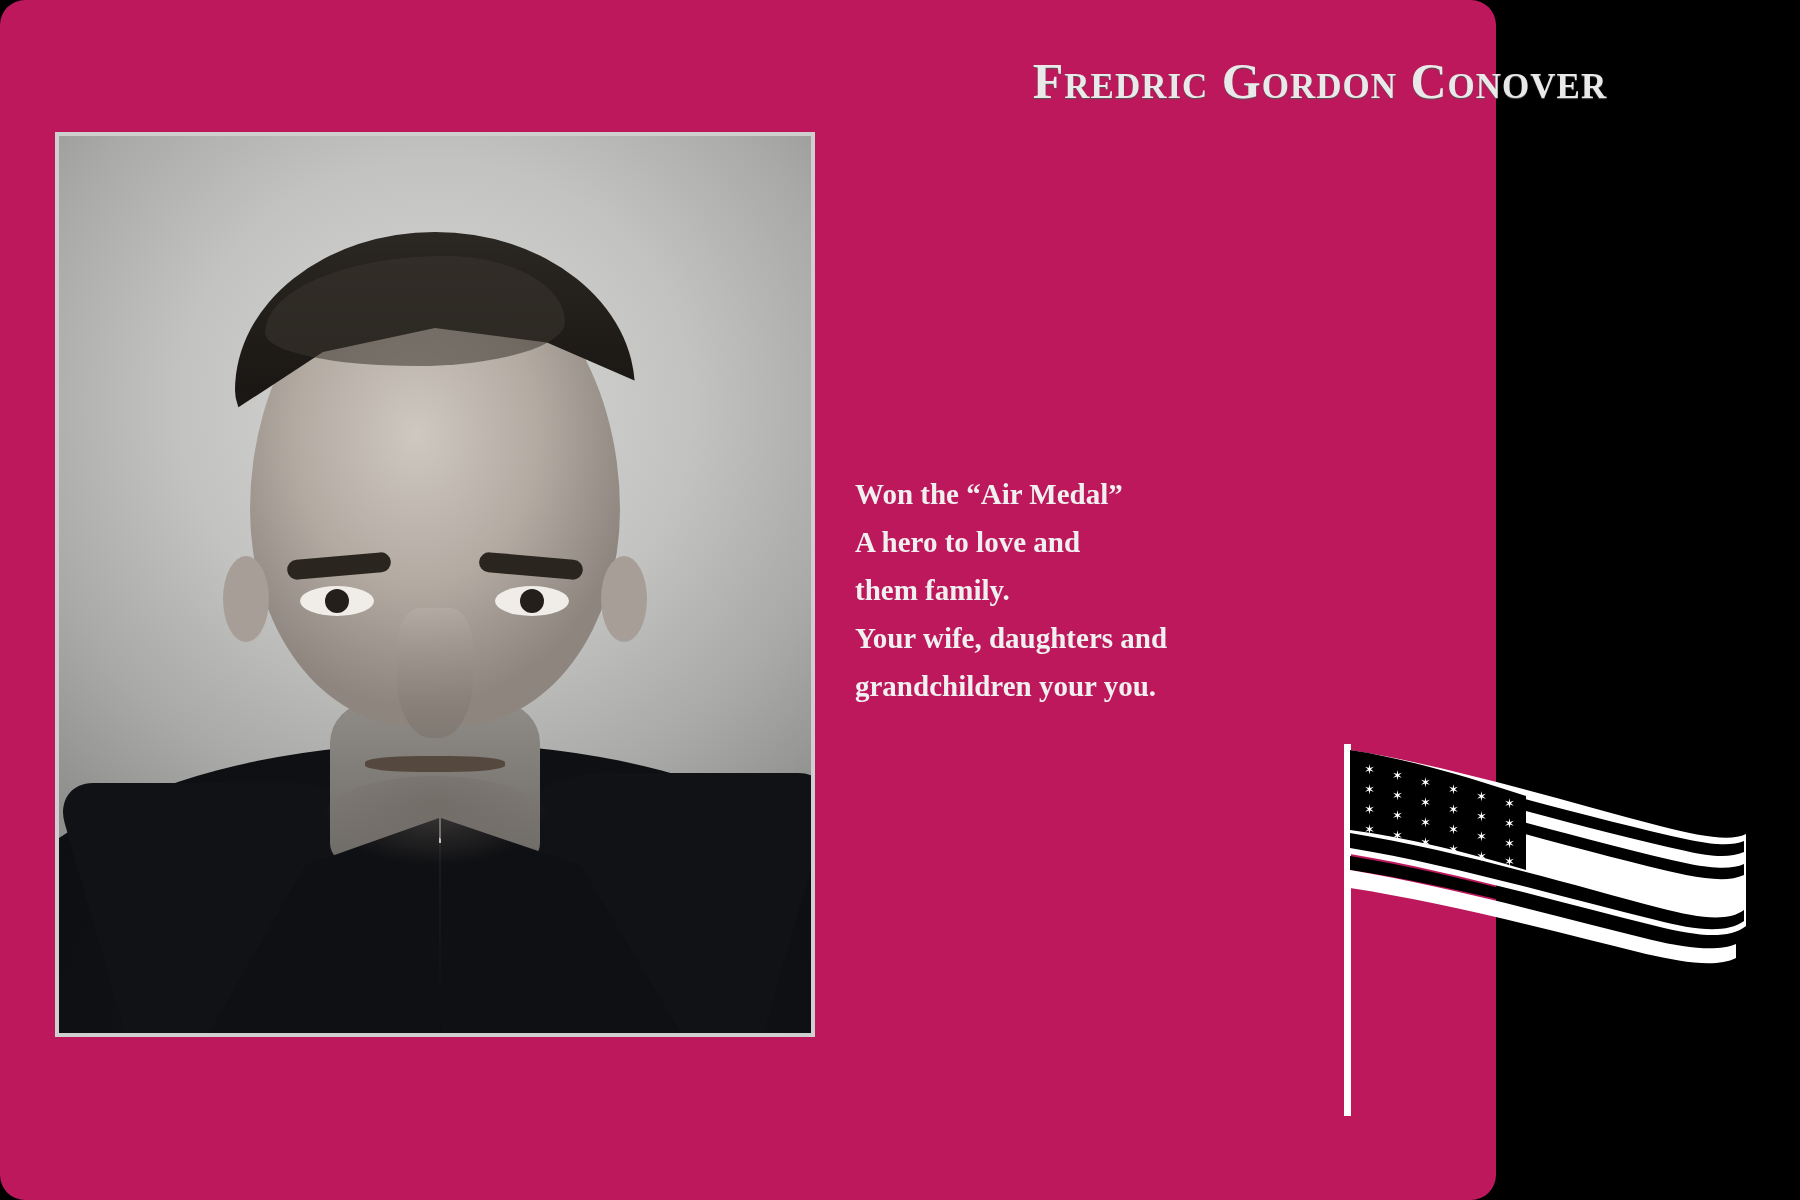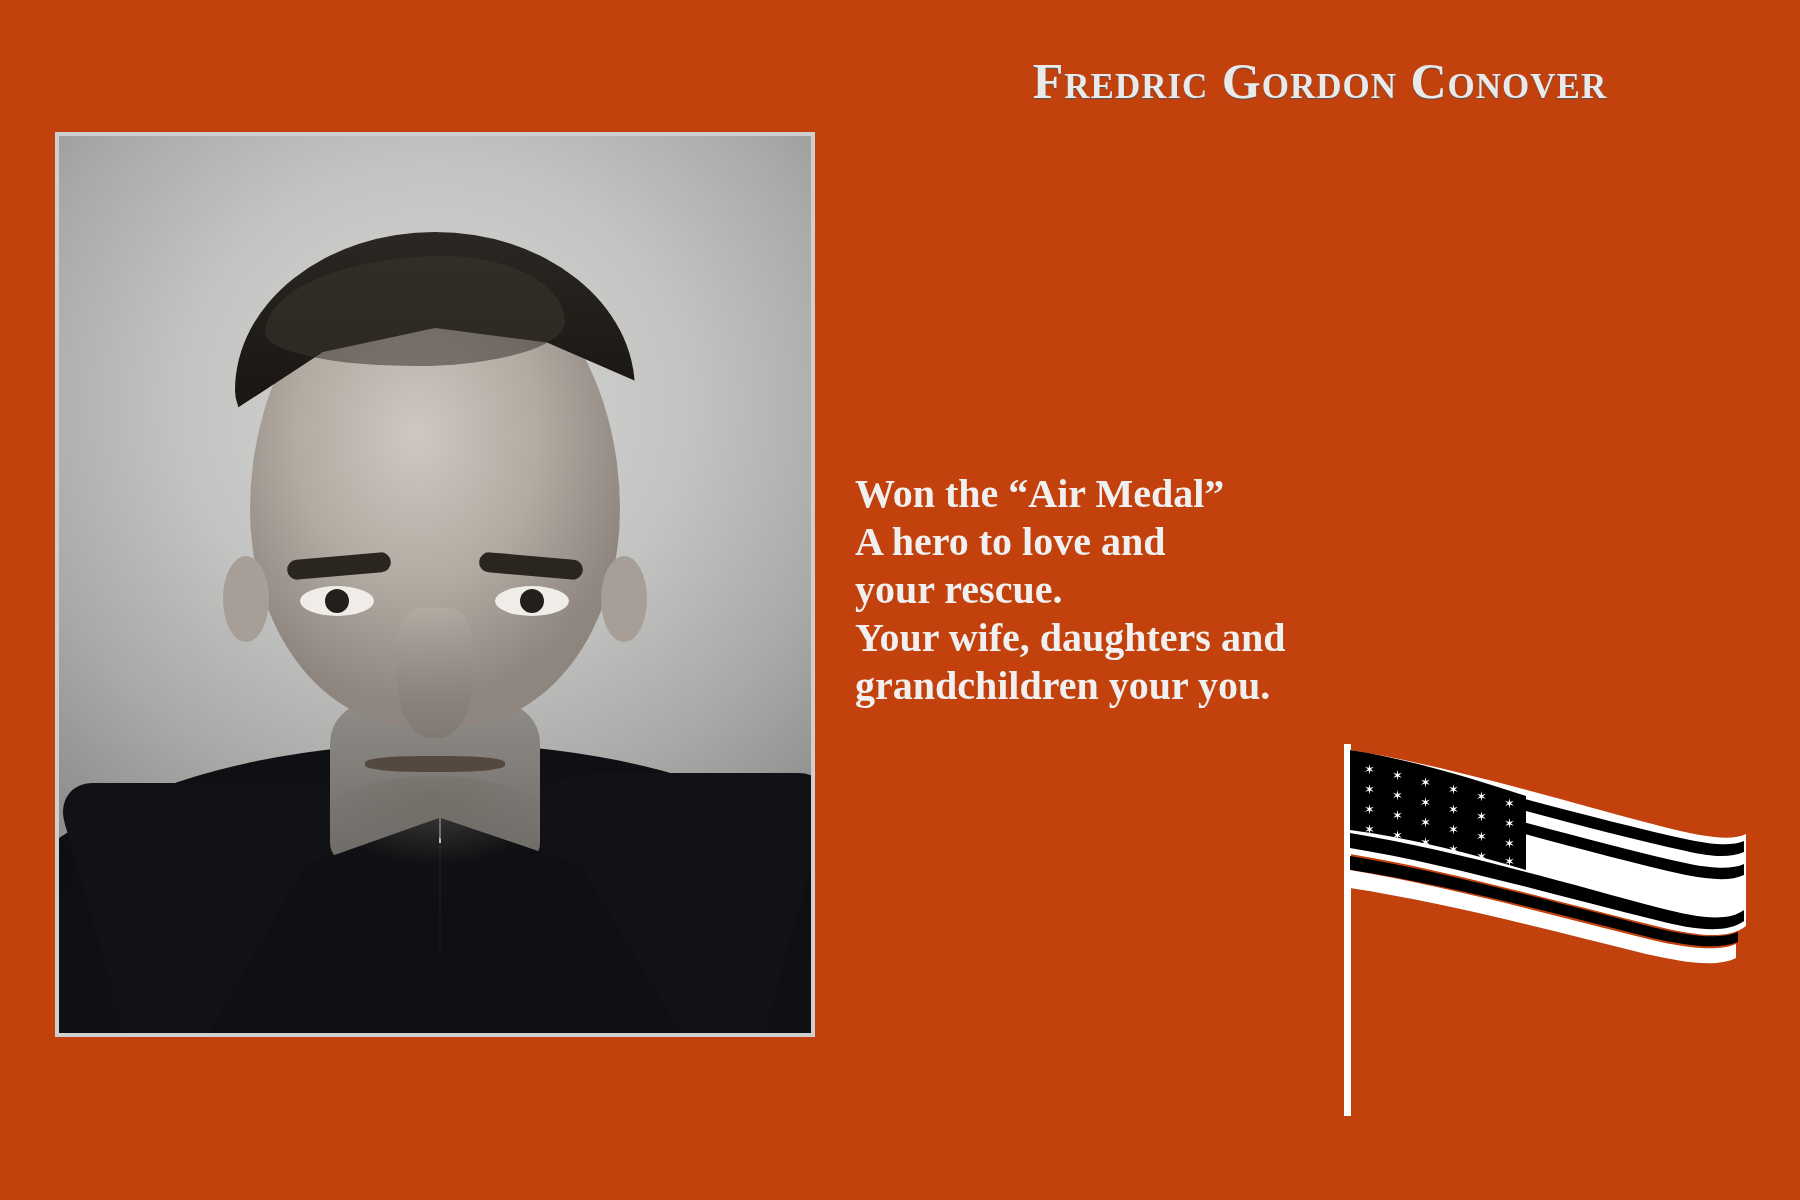--- a/index.html
+++ b/index.html
@@ -8,23 +8,24 @@
     background: #000000;
   }
   body {
     width: 1800px;
     height: 1200px;
     overflow: hidden;
     font-family: "Liberation Serif", serif;
   }
   .memorial {
     position: relative;
-    width: 1800px;
+    width: 1496px;
     height: 1200px;
-    background: #c2410c;
+    background: #be185d;
+    border-radius: 25px;
   }
 
   
   .portrait-frame {
     position: absolute;
     left: 55px;
     top: 132px;
     width: 760px;
     height: 905px;
     border: 4px solid #cfcfcf;
@@ -253,21 +254,21 @@
     line-height: 44px;
   }
   .citation {
     position: absolute;
     left: 855px;
     top: 470px;
     width: 720px;
     color: #f0f0f0;
     font-family: "Liberation Serif", serif;
     font-weight: bold;
-    font-size: 40px;
+    font-size: 29px;
     line-height: 48px;
     text-align: left;
   }
 
   
   .flag-wrap {
     position: absolute;
     left: 1330px;
     top: 730px;
     width: 430px;
@@ -309,21 +310,21 @@
       <div class="hair-sweep"></div>
     </div>
   </div>
 
   <div class="name">Fredric Gordon Conover</div>
 
 
   <div class="citation">
     <div>Won the “Air Medal”</div>
     <div>A hero to love and</div>
-    <div>your rescue.</div>
+    <div>them family.</div>
     <div>Your wife, daughters and</div>
     <div>grandchildren your you.</div>
   </div>
 
   <div class="flag-wrap">
     <svg viewBox="0 0 430 400" xmlns="http://www.w3.org/2000/svg" aria-hidden="true">
 
       <rect x="14" y="14" width="7" height="372" fill="#ffffff"></rect>
 
       <path d="M20 20 C 120 36, 230 70, 330 96 C 370 106, 400 112, 416 104 L 416 196 C 398 210, 366 206, 326 196 C 228 172, 118 140, 20 124 Z" fill="#ffffff"></path>

